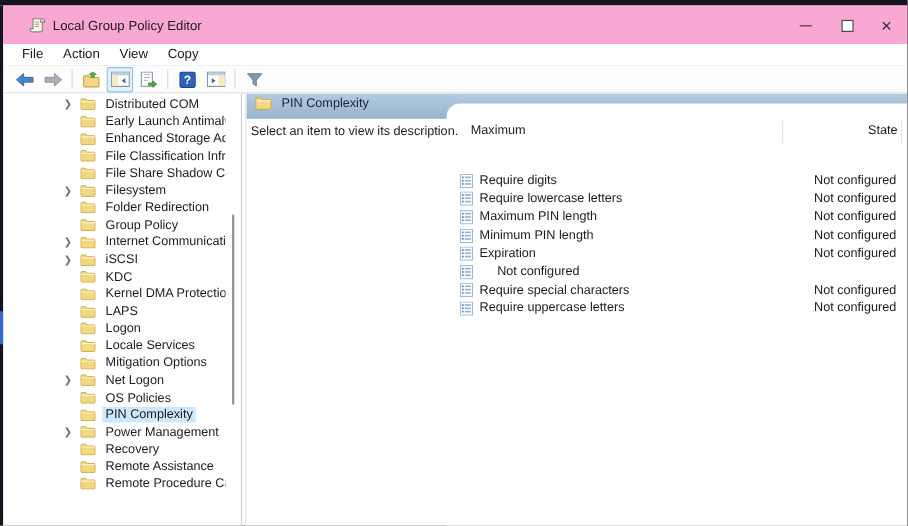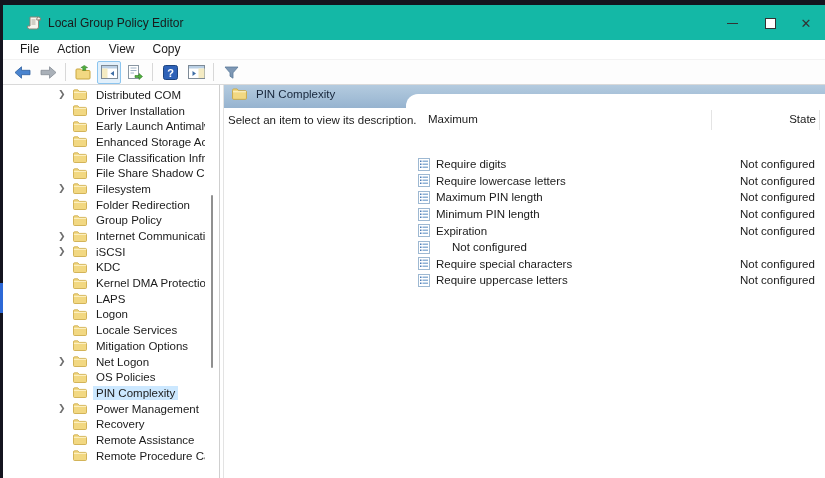--- a/index.html
+++ b/index.html
@@ -4,21 +4,21 @@
 <style>
   html,body{margin:0;padding:0;background:#101018;}
   #app{position:relative;width:825px;height:478px;background:#ffffff;overflow:hidden;
        font-family:"Liberation Sans","DejaVu Sans",sans-serif;color:#1b1b1b;}
   
   .top-strip{position:absolute;left:0;top:0;width:825px;height:5px;background:#14141f;}
   .left-strip{position:absolute;left:0;top:5px;width:3px;height:473px;background:#14141f;}
   .left-strip-blue{position:absolute;left:0;top:283px;width:3px;height:30px;background:#2d68d6;}
 
   
-  .titlebar{position:absolute;left:3px;top:5px;right:0;height:35px;background:#14b8a6;}
+  .titlebar{position:absolute;left:3px;top:5px;right:0;height:35px;background:#f9a8d4;}
   .title-icon{position:absolute;left:23px;top:10px;width:16px;height:16px;}
   .title-text{position:absolute;left:45px;top:11px;font-size:12px;color:#1a1a1a;white-space:nowrap;}
   .win-btn{position:absolute;top:4px;width:30px;height:28px;display:flex;align-items:center;justify-content:center;cursor:default;}
   .btn-min{right:78px;} .btn-max{right:40px;} .btn-close{right:4px;}
   .glyph-min{width:11px;height:0;border-top:1px solid #333;}
   .glyph-max{width:9px;height:9px;border:1px solid #333;background:#fff;}
   .glyph-close{font-size:13px;color:#333;line-height:1;}
 
   
   .menubar{position:absolute;left:3px;top:40px;right:0;height:20px;background:#fff;display:flex;align-items:center;padding-left:8px;border-bottom:1px solid #f2f2f2;box-sizing:border-box;}
@@ -159,30 +159,20 @@
     <span class="chevron" style="visibility: visible;">❯</span>
     <span class="tree-folder">
       <svg width="14" height="11" viewBox="0 0 14 11">
         <path d="M0.5 2 Q0.5 0.8 1.6 0.8 H4.8 L6.2 2.4 H12.4 Q13.5 2.4 13.5 3.5 V9.5 Q13.5 10.5 12.4 10.5 H1.6 Q0.5 10.5 0.5 9.5 Z" fill="#f2d882" stroke="#c9a63f" stroke-width="0.8"></path>
         <path d="M0.9 3.4 H13.1" stroke="#fdf2c8" stroke-width="1"></path>
       </svg>
     </span>
     <span class="tree-label">Distributed COM</span>
   </div>
 
-  <div class="tree-item">
-    <span class="chevron" style="visibility: hidden;">❯</span>
-    <span class="tree-folder">
-      <svg width="14" height="11" viewBox="0 0 14 11">
-        <path d="M0.5 2 Q0.5 0.8 1.6 0.8 H4.8 L6.2 2.4 H12.4 Q13.5 2.4 13.5 3.5 V9.5 Q13.5 10.5 12.4 10.5 H1.6 Q0.5 10.5 0.5 9.5 Z" fill="#f2d882" stroke="#c9a63f" stroke-width="0.8"></path>
-        <path d="M0.9 3.4 H13.1" stroke="#fdf2c8" stroke-width="1"></path>
-      </svg>
-    </span>
-    <span class="tree-label">Driver Installation</span>
-  </div>
 
   <div class="tree-item">
     <span class="chevron" style="visibility: hidden;">❯</span>
     <span class="tree-folder">
       <svg width="14" height="11" viewBox="0 0 14 11">
         <path d="M0.5 2 Q0.5 0.8 1.6 0.8 H4.8 L6.2 2.4 H12.4 Q13.5 2.4 13.5 3.5 V9.5 Q13.5 10.5 12.4 10.5 H1.6 Q0.5 10.5 0.5 9.5 Z" fill="#f2d882" stroke="#c9a63f" stroke-width="0.8"></path>
         <path d="M0.9 3.4 H13.1" stroke="#fdf2c8" stroke-width="1"></path>
       </svg>
     </span>
     <span class="tree-label">Early Launch Antimalware</span>

